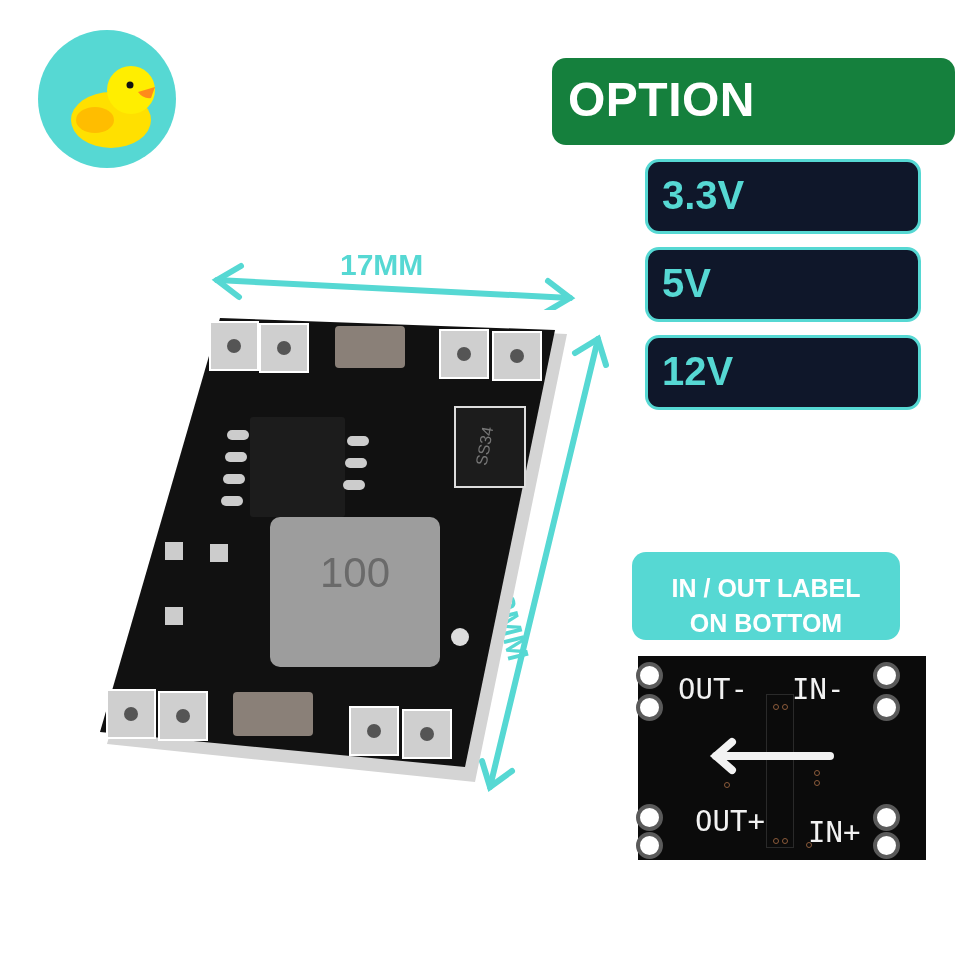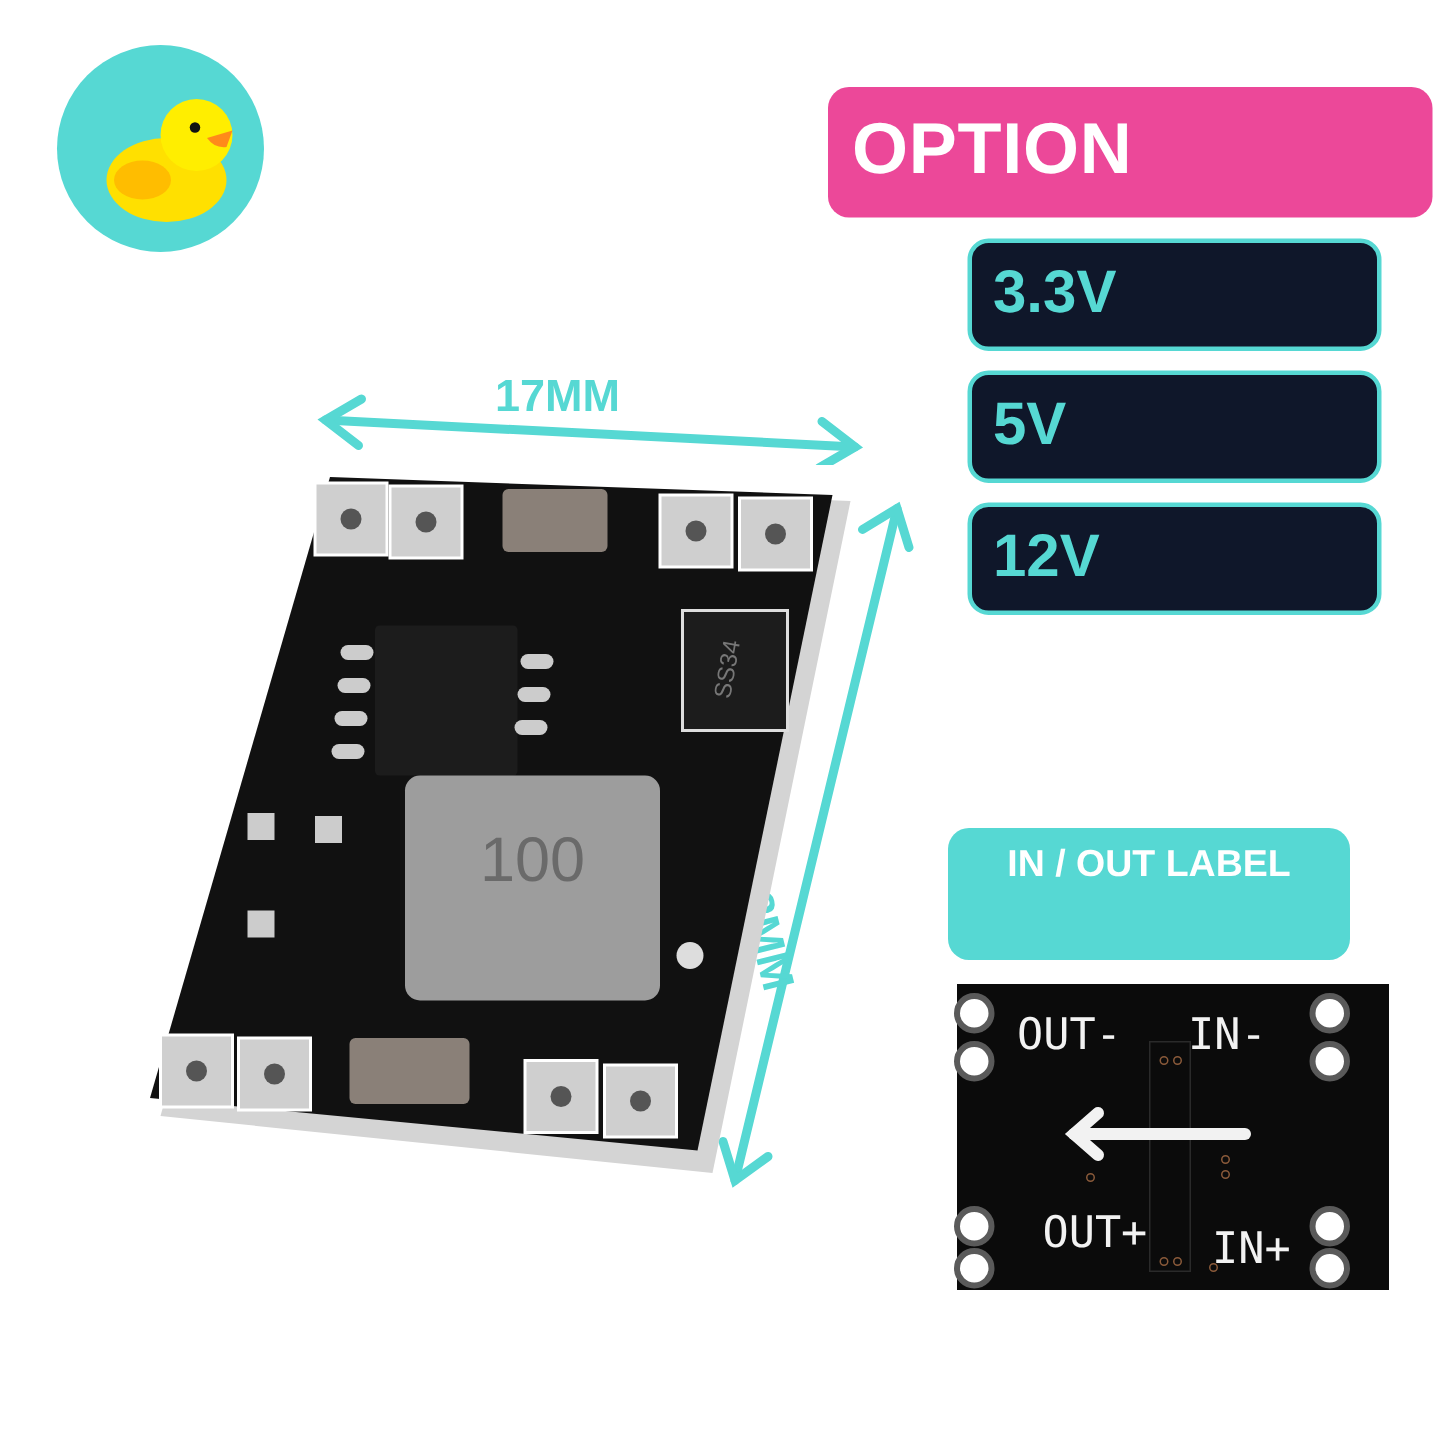--- a/index.html
+++ b/index.html
@@ -4,30 +4,30 @@
 <style>
   html, body { margin:0; padding:0; background:#ffffff; }
   body { width:960px; height:960px; position:relative; overflow:hidden;
          font-family:"Liberation Sans", "DejaVu Sans", sans-serif; }
   .abs { position:absolute; }
 
   
   .logo { left:38px; top:30px; width:138px; height:138px; border-radius:50%; background:#56d8d3; }
 
   
-  .opt-header { left:552px; top:58px; width:403px; height:87px; background:#ec4899; border-radius:14px; }
+  .opt-header { left:552px; top:58px; width:403px; height:87px; background:#15803d; border-radius:14px; }
   .opt-header span { position:absolute; left:16px; top:14px; color:#fff; font-weight:bold; font-size:48px; letter-spacing:0.5px; }
 
   .opt-box { left:645px; width:276px; height:75px; border:3px solid #56d8d3; border-radius:14px; box-sizing:border-box; background:#0f172a; }
   .opt-box span { position:absolute; left:14px; top:11px; color:#56d8d3; font-weight:bold; font-size:40px; }
 
   
   .io-banner { left:632px; top:552px; width:268px; height:88px; background:#56d8d3; border-radius:14px; }
   .io-banner div { color:#fff; font-weight:bold; font-size:25px; text-align:center; line-height:35px; }
-  .io-banner .l1 { margin-top:7px; }
+  .io-banner .l1 { margin-top:19px; }
 
   
   .bottom-pcb { left:638px; top:656px; width:264px; height:204px; background:#0b0b0b;padding-left:24px; }
   .pcb-lbl { position:absolute; color:#f2f2f2; font-family:"DejaVu Sans Mono","Liberation Mono",monospace; font-size:29px; }
   .hole { position:absolute; width:19px; height:19px; border-radius:50%; background:#fff; border:4px solid #5a5a5a; box-sizing:content-box; }
   .via { position:absolute; width:4px; height:4px; border-radius:50%; border:1.5px solid #8a5a3a; }
 
   
   .dim { color:#56d8d3; font-weight:bold; font-size:30px; }
 </style>
@@ -44,21 +44,21 @@
   </svg>
 </div>
 
 <svg class="abs" style="left:205px;top:260px" width="380" height="50">
   <g stroke="#56d8d3" stroke-width="6" stroke-linecap="round" fill="none">
     <line x1="12" y1="20" x2="365" y2="38"></line>
     <polyline points="36,6 12,20 34,37"></polyline>
     <polyline points="343,21 365,38 341,52"></polyline>
   </g>
 </svg>
-<div class="abs dim" style="left:330px;top:248px">17MM</div>
+<div class="abs dim" style="left:340px;top:248px">17MM</div>
 
 <svg class="abs" style="left:470px;top:325px" width="140" height="475">
   <g stroke="#56d8d3" stroke-width="6" stroke-linecap="round" fill="none">
     <line x1="128" y1="14" x2="20" y2="462"></line>
     <polyline points="105,28 128,14 136,40"></polyline>
     <polyline points="12,436 20,462 42,446"></polyline>
   </g>
 </svg>
 <div class="abs dim" style="left:515px;top:575px;transform:rotate(76deg);transform-origin:left top;">22MM</div>
 
@@ -127,20 +127,21 @@
 </div>
 <div class="abs opt-box" style="top:247px">
   <span>5V</span>
 </div>
 <div class="abs opt-box" style="top:335px">
   <span>12V</span>
 </div>
 
 <div class="abs io-banner">
   <div class="l1">IN / OUT LABEL</div>
+  <div>ON BOTTOM</div>
 </div>
 
 <div class="abs bottom-pcb">
   <div class="hole" style="left:-2px;top:6px"></div>
   <div class="hole" style="left:-2px;top:38px"></div>
   <div class="hole" style="left:235px;top:6px"></div>
   <div class="hole" style="left:235px;top:38px"></div>
   <div class="hole" style="left:-2px;top:148px"></div>
   <div class="hole" style="left:-2px;top:176px"></div>
   <div class="hole" style="left:235px;top:148px"></div>

